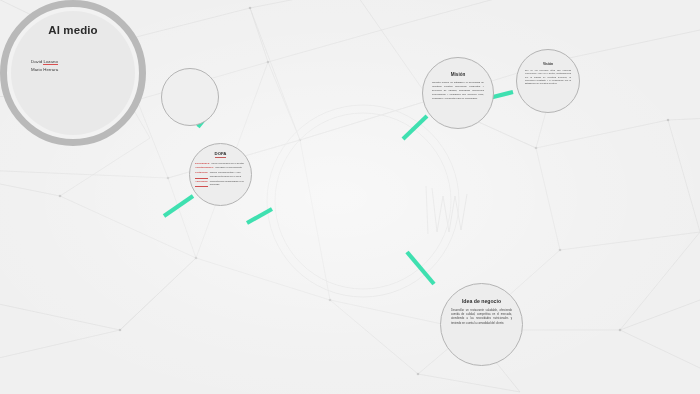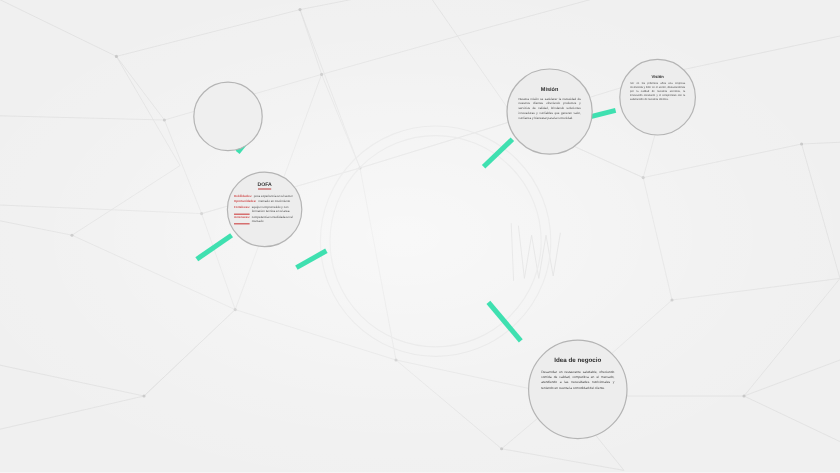--- a/index.html
+++ b/index.html
@@ -299,14 +299,31 @@
   <div class="node" id="node-vision">
     <div class="sat-title">Visión</div>
     <div class="sat-body">Ser en los próximos años una empresa reconocida y líder en el sector, destacándonos por la calidad de nuestros servicios, la innovación constante y el compromiso con la satisfacción de nuestros clientes.</div>
   </div>
 
   <div class="node" id="node-idea">
     <div class="sat-title">Idea de negocio</div>
     <div class="sat-body">Desarrollar un restaurante saludable, ofreciendo comida de calidad, competitiva en el mercado, atendiendo a las necesidades nutricionales y teniendo en cuenta la comodidad del cliente.</div>
   </div>
 
+  <div id="node-center">
+    <div class="center-ring-outer"></div>
+    <div class="center-ring-inner"></div>
+    <div class="center-content">
+      <div class="center-title">Al medio</div>
+      <div class="center-authors">
+        <div class="author-line">
+          <span>David</span>
+          <span class="sp-red">Lozano</span>
+        </div>
+        <div class="author-line">
+          <span>Mario</span>
+          <span>Herrara</span>
+        </div>
+      </div>
+    </div>
+  </div>
 
 </div>
 
 </body></html>

